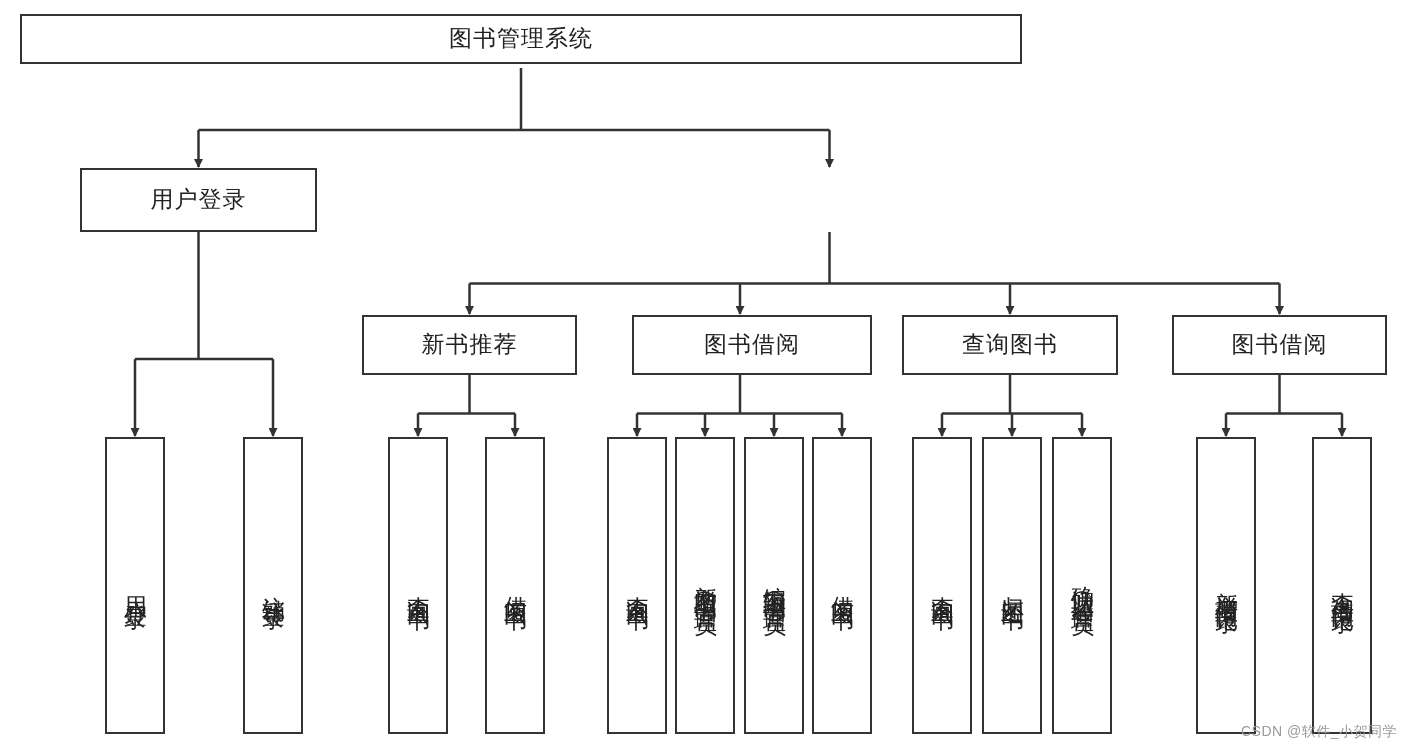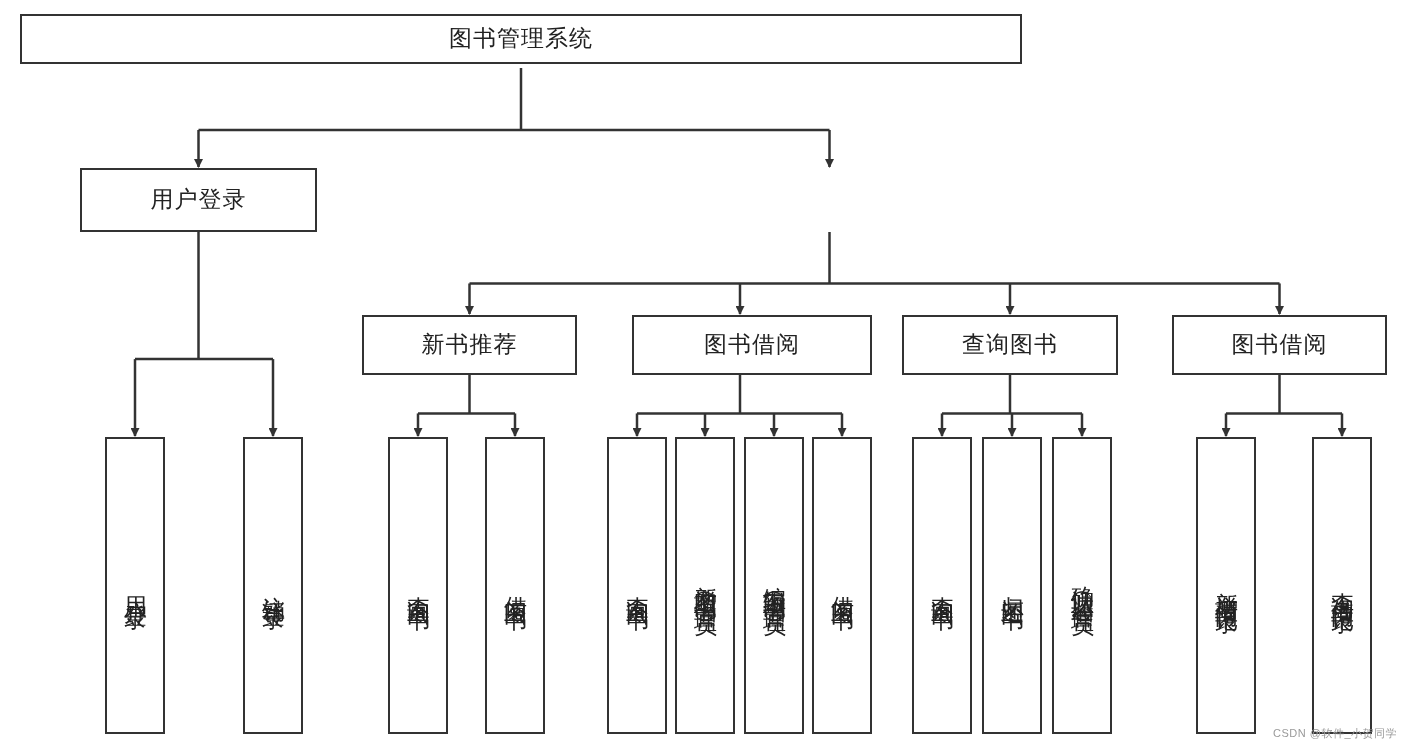--- a/index.html
+++ b/index.html
@@ -50,21 +50,21 @@
     line-height: 1.12;
     text-align: center;
   }
   .node-v > span {
     display: block;
   }
   #watermark {
     position: absolute;
     right: 8px;
     bottom: 6px;
-    font-size: 11px;
+    font-size: 14px;
     color: #9a9a9a;
     white-space: nowrap;
     z-index: 3;
     letter-spacing: 0.5px;
   }
 </style>
 </head>
 <body>
 
 <div id="canvas">

